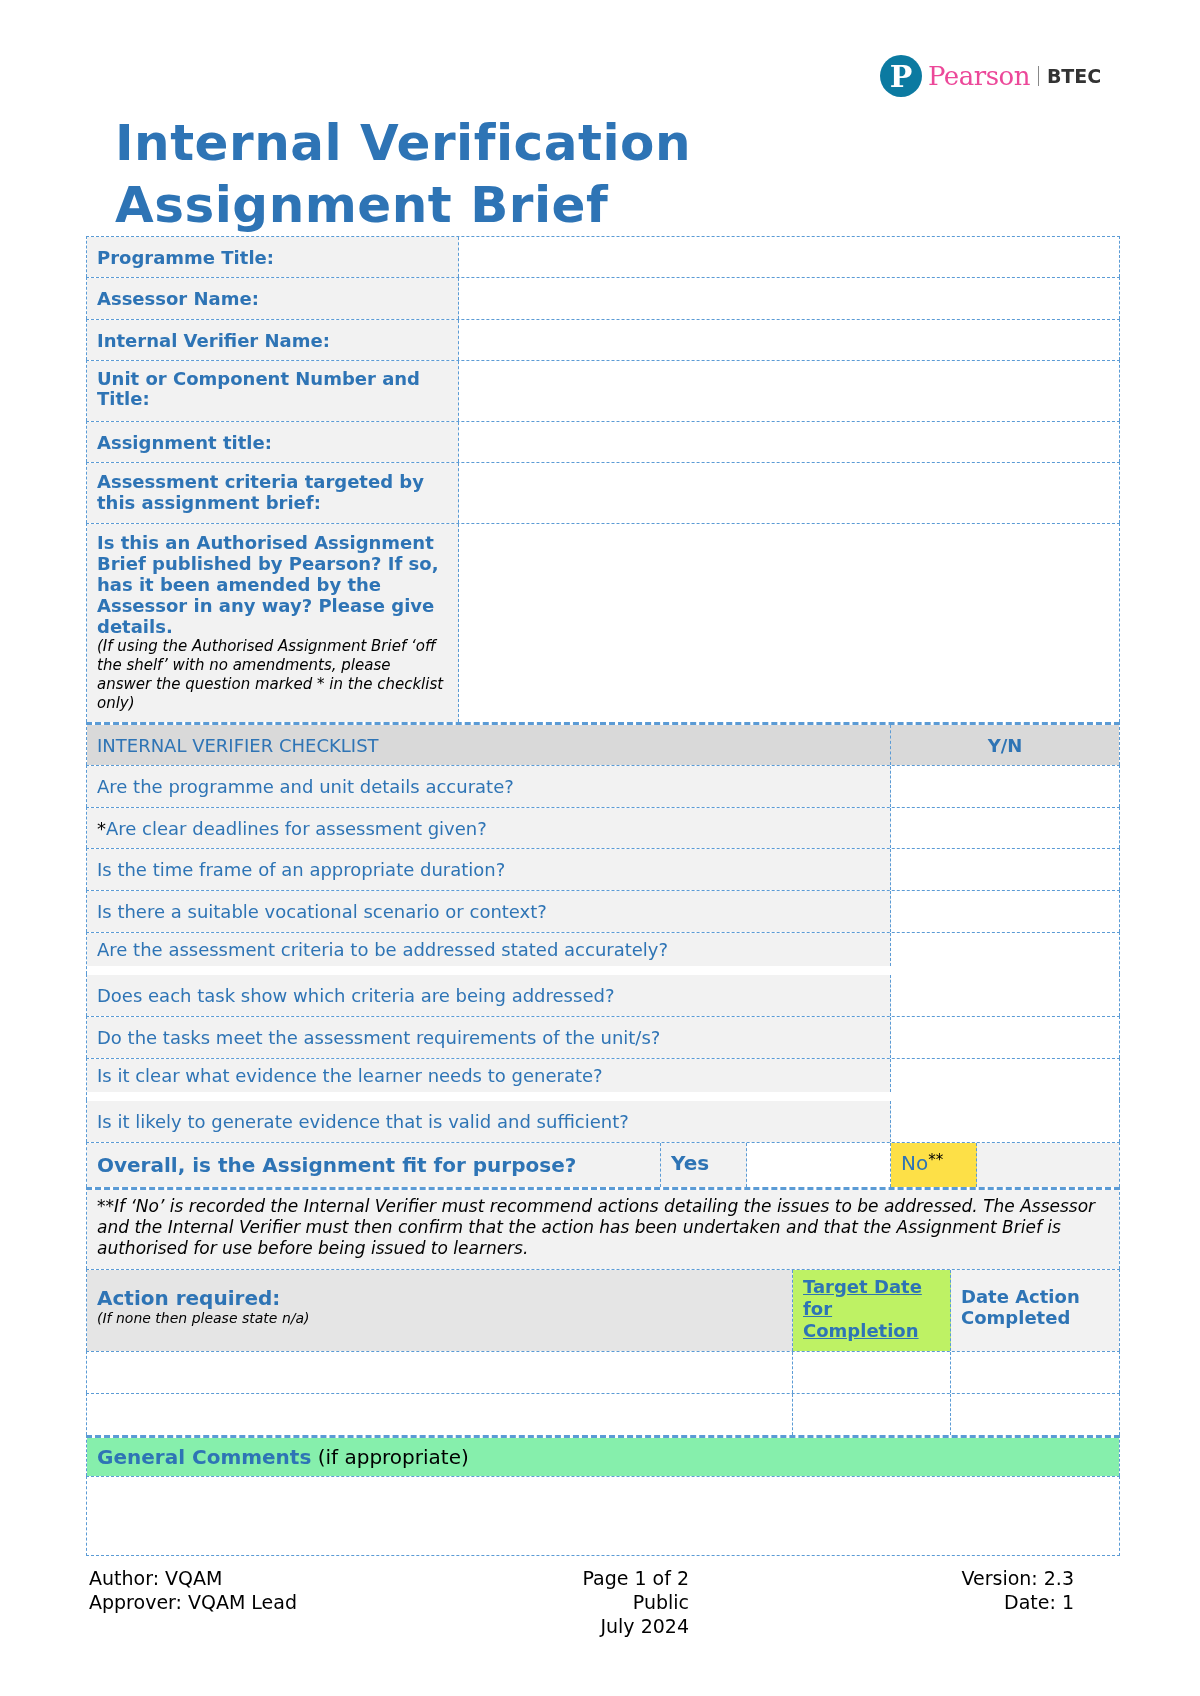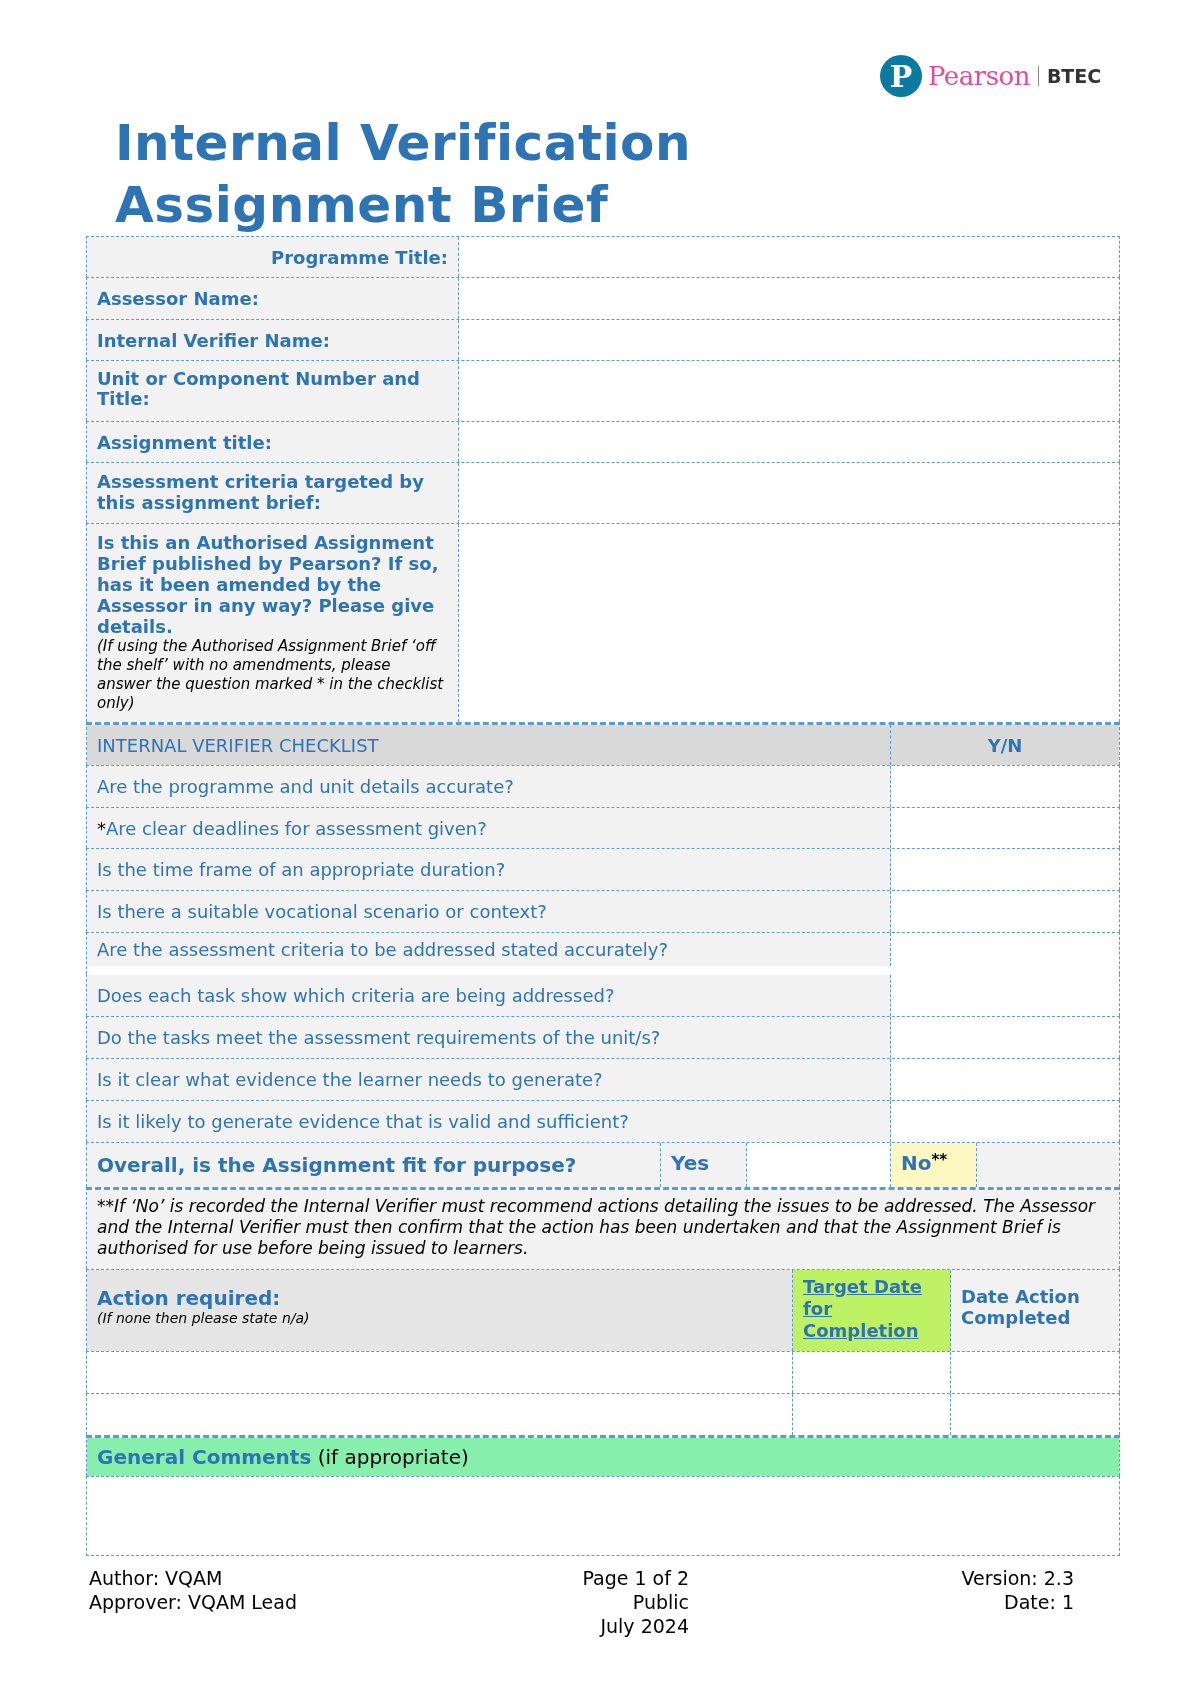--- a/index.html
+++ b/index.html
@@ -35,21 +35,21 @@
   <span class="logo-btec">BTEC</span>
 </div>
 
 <div class="title">
   <div>Internal Verification</div>
   <div>Assignment Brief</div>
 </div>
 
 <div class="form">
   <div class="row" style="height:41px;">
-    <div class="cell lbl" style="padding-top:10px;text-align:right;">Programme Title:</div>
+    <div class="cell lbl" style="padding-top:10px;">Programme Title:</div>
     <div class="cell val"></div>
   </div>
   <div class="row" style="height:42px;">
     <div class="cell lbl" style="padding-top:10px;">Assessor Name:</div>
     <div class="cell val"></div>
   </div>
   <div class="row" style="height:41px;">
     <div class="cell lbl" style="padding-top:10px;">Internal Verifier Name:</div>
     <div class="cell val"></div>
   </div>
@@ -119,40 +119,40 @@
       </div>
     <div class="cell chk-a"></div>
   </div>
   <div class="row" style="height:42px;">
     <div class="cell chk-q">
         <span></span>
         <span>Do the tasks meet the assessment requirements of the unit/s?</span>
       </div>
     <div class="cell chk-a"></div>
   </div>
-  <div class="row" style="height:42px;">
+  <div class="row" style="height:42px;flex-direction:column;">
     <div class="cell chk-q">
         <span></span>
         <span>Is it clear what evidence the learner needs to generate?</span>
       </div>
     <div class="cell chk-a"></div>
   </div>
   <div class="row" style="height:42px;">
     <div class="cell chk-q">
         <span></span>
         <span>Is it likely to generate evidence that is valid and sufficient?</span>
       </div>
     <div class="cell chk-a"></div>
   </div>
 
   <div class="row" style="height:45px;">
     <div class="cell" style="background:#f2f2f2; width:574px; border-right:1.5px dashed #5b9bd5; font-weight:bold; font-size:20px; padding-top:10px;">Overall, is the Assignment fit for purpose?</div>
     <div class="cell" style="background:#f2f2f2; width:86px; border-right:1.5px dashed #5b9bd5; font-weight:bold; font-size:20px; padding-top:8px;">Yes</div>
     <div class="cell" style="background:#fff; width:144px; border-right:1.5px dashed #5b9bd5;"></div>
-    <div class="cell" style="background:#fef9c3; width:86px; border-right:1.5px dashed #5b9bd5; font-weight:bold; font-size:20px; padding-top:8px;"><span>No</span><span style="color:#000; font-size:15px; vertical-align:top;">**</span></div>
+    <div class="cell" style="background:#fde047; width:86px; border-right:1.5px dashed #5b9bd5; font-weight:normal; font-size:20px; padding-top:8px;"><span>No</span><span style="color:#000; font-size:15px; vertical-align:top;">**</span></div>
     <div class="cell" style="background:#f2f2f2; flex:1;"></div>
   </div>
 
   <div class="row thick" style="height:82px;">
     <div class="cell" style="background:#f2f2f2; flex:1; font-style:italic; color:#000; font-size:17px; line-height:21px; padding-top:6px;">**If ‘No’ is recorded the Internal Verifier must recommend actions detailing the issues to be addressed. The Assessor and the Internal Verifier must then confirm that the action has been undertaken and that the Assignment Brief is authorised for use before being issued to learners.</div>
   </div>
 
   <div class="row" style="height:82px;">
     <div class="cell" style="background:#e5e5e5; width:706px; border-right:1.5px dashed #5b9bd5; padding-top:16px;">
       <div style="font-weight:bold; font-size:20px;">Action required:</div>

